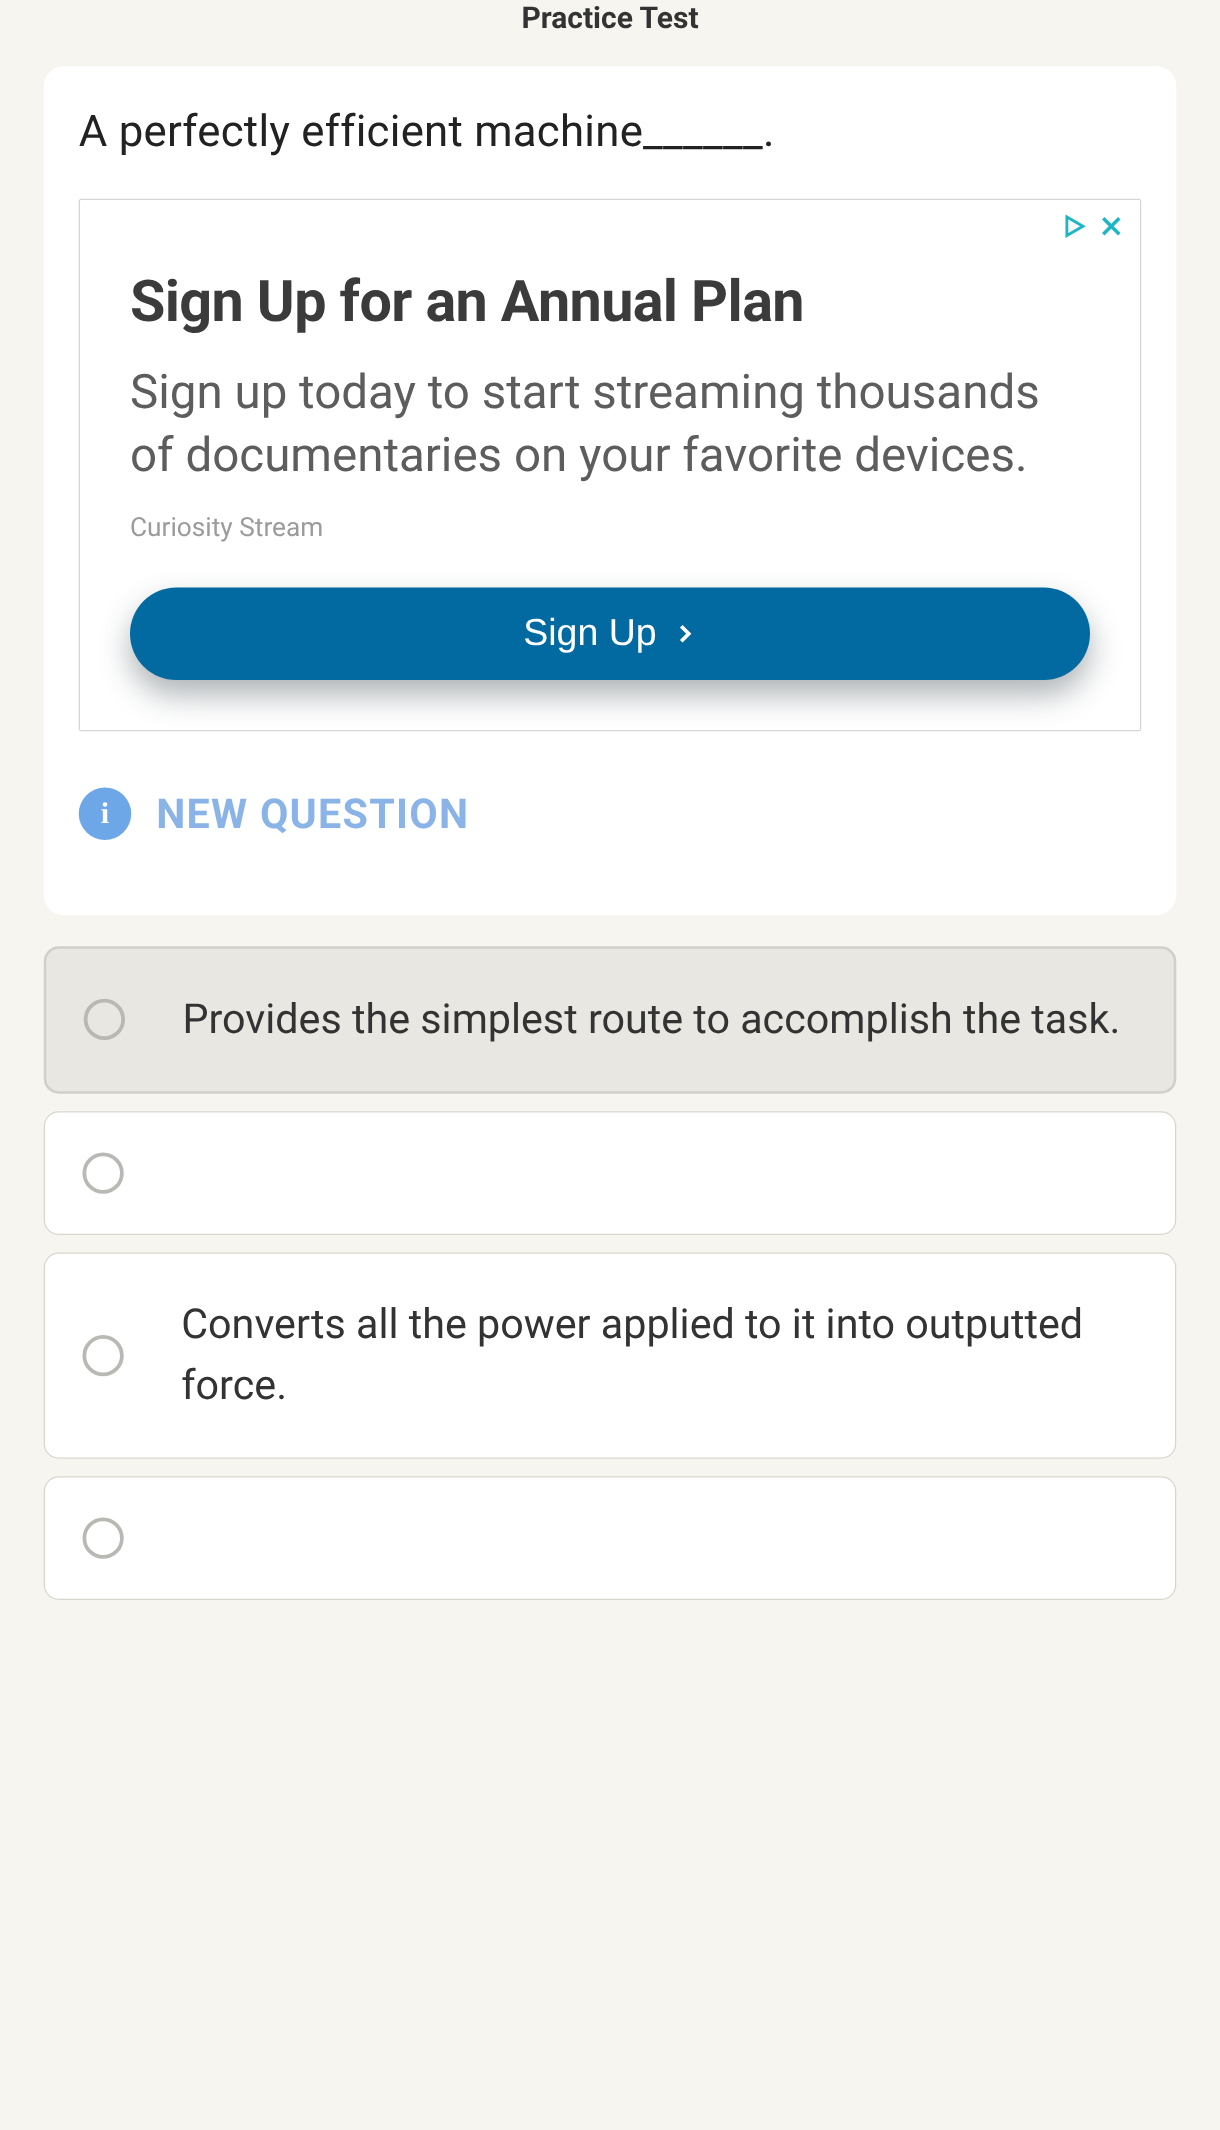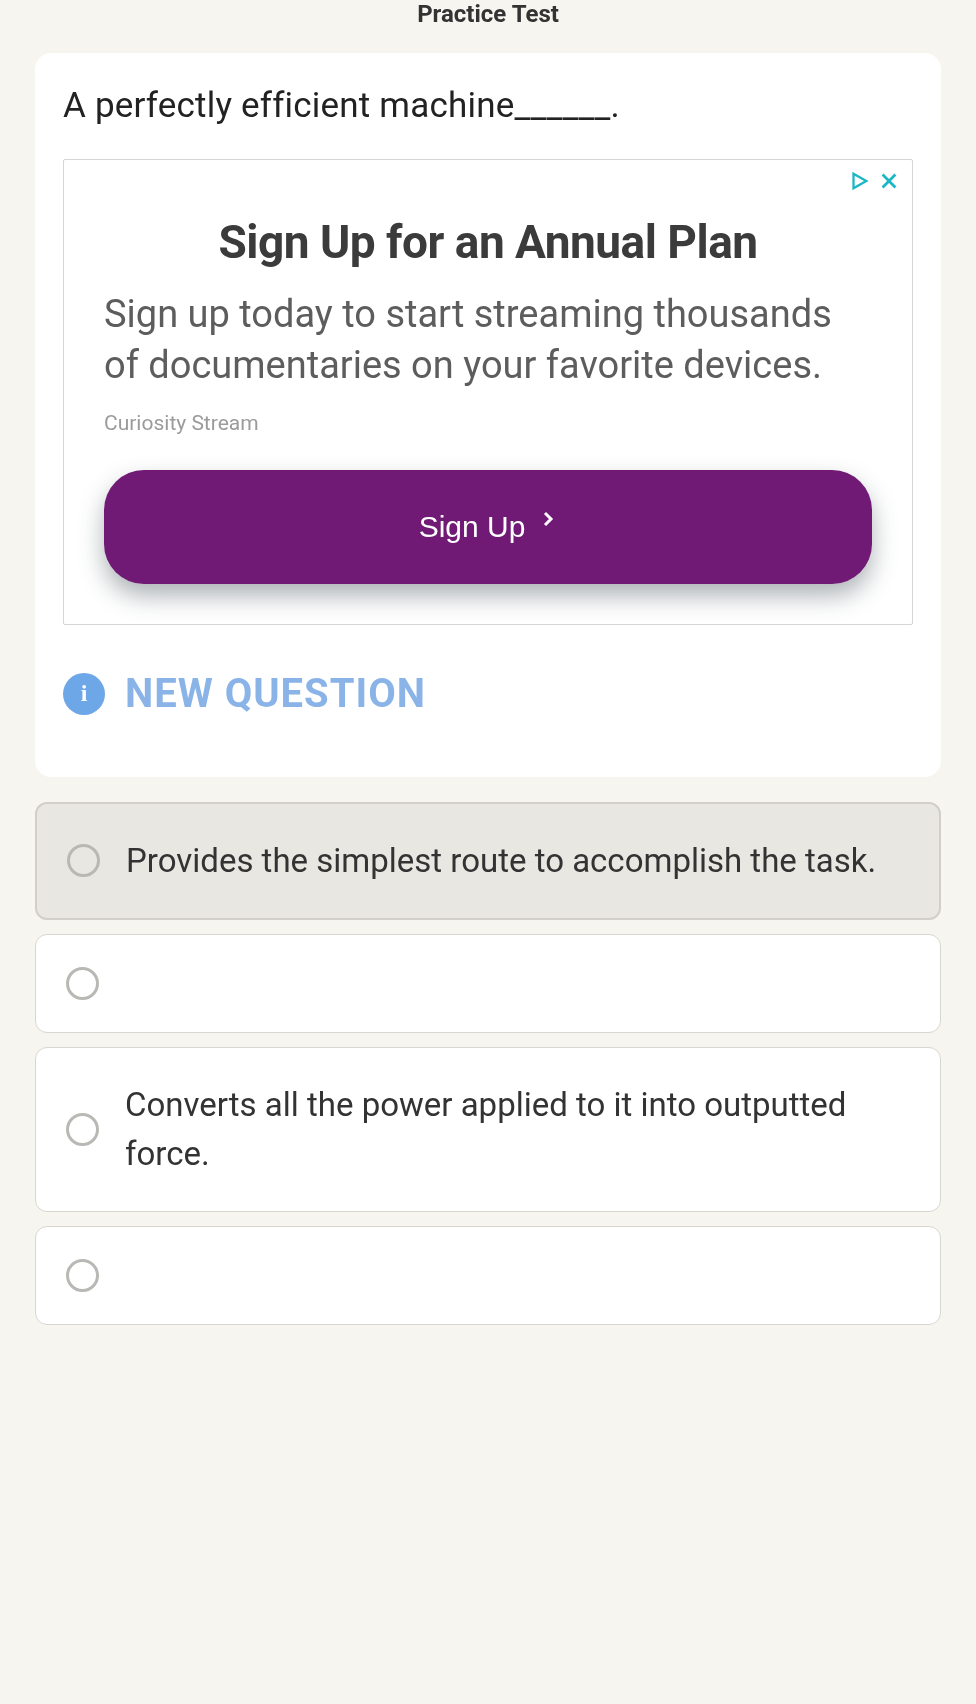--- a/index.html
+++ b/index.html
@@ -53,43 +53,42 @@
     .ad-close-icon svg {
       display: block;
     }
     .ad-title {
       font-size: 46px;
       font-weight: 700;
       color: #3b3b3b;
       margin-top: 55px;
       margin-bottom: 20px;
       letter-spacing: -0.5px;
-      text-align: center;
     }
     .ad-subtitle {
       font-size: 38px;
       color: #5d5d5d;
       line-height: 1.35;
       margin-bottom: 20px;
     }
     .ad-brand {
       font-size: 21px;
       color: #9b9b9b;
       margin-bottom: 35px;
     }
     .ad-button {
-      background: #701a75;
+      background: #0369a1;
       color: #ffffff;
       border: none;
       border-radius: 40px;
       width: 100%;
-      padding: 40px 0;
+      padding: 20px 0;
       font-size: 30px;
       display: flex;
-      align-items: flex-start;
+      align-items: center;
       justify-content: center;
       gap: 14px;
       cursor: pointer;
       box-shadow: 0 12px 25px rgba(53, 66, 73, 0.4);
     }
     .ad-button-chevron {
       display: inline-flex;
     }
     .new-question {
       display: flex;
@@ -104,37 +103,37 @@
       border-radius: 50%;
       display: flex;
       align-items: center;
       justify-content: center;
       color: #ffffff;
       font-size: 24px;
       font-weight: 700;
       font-family: Georgia, serif;
     }
     .new-question-label {
-      font-size: 40px;
+      font-size: 33px;
       font-weight: 700;
       color: #8ab4e8;
       letter-spacing: 1px;
     }
     .options-container {
       margin: 0 35px;
     }
     .option {
       background: #ffffff;
       border: 1px solid #d7d7cf;
       border-radius: 12px;
       padding: 32px 30px;
       margin-bottom: 14px;
       display: flex;
       align-items: center;
-      gap: 26px;
+      gap: 46px;
       cursor: pointer;
     }
     .option.selected {
       background: #e9e7e1;
       border: 2px solid #d1cfc7;
     }
     .radio-circle {
       width: 33px;
       height: 33px;
       border: 3px solid #b8b8b4;

